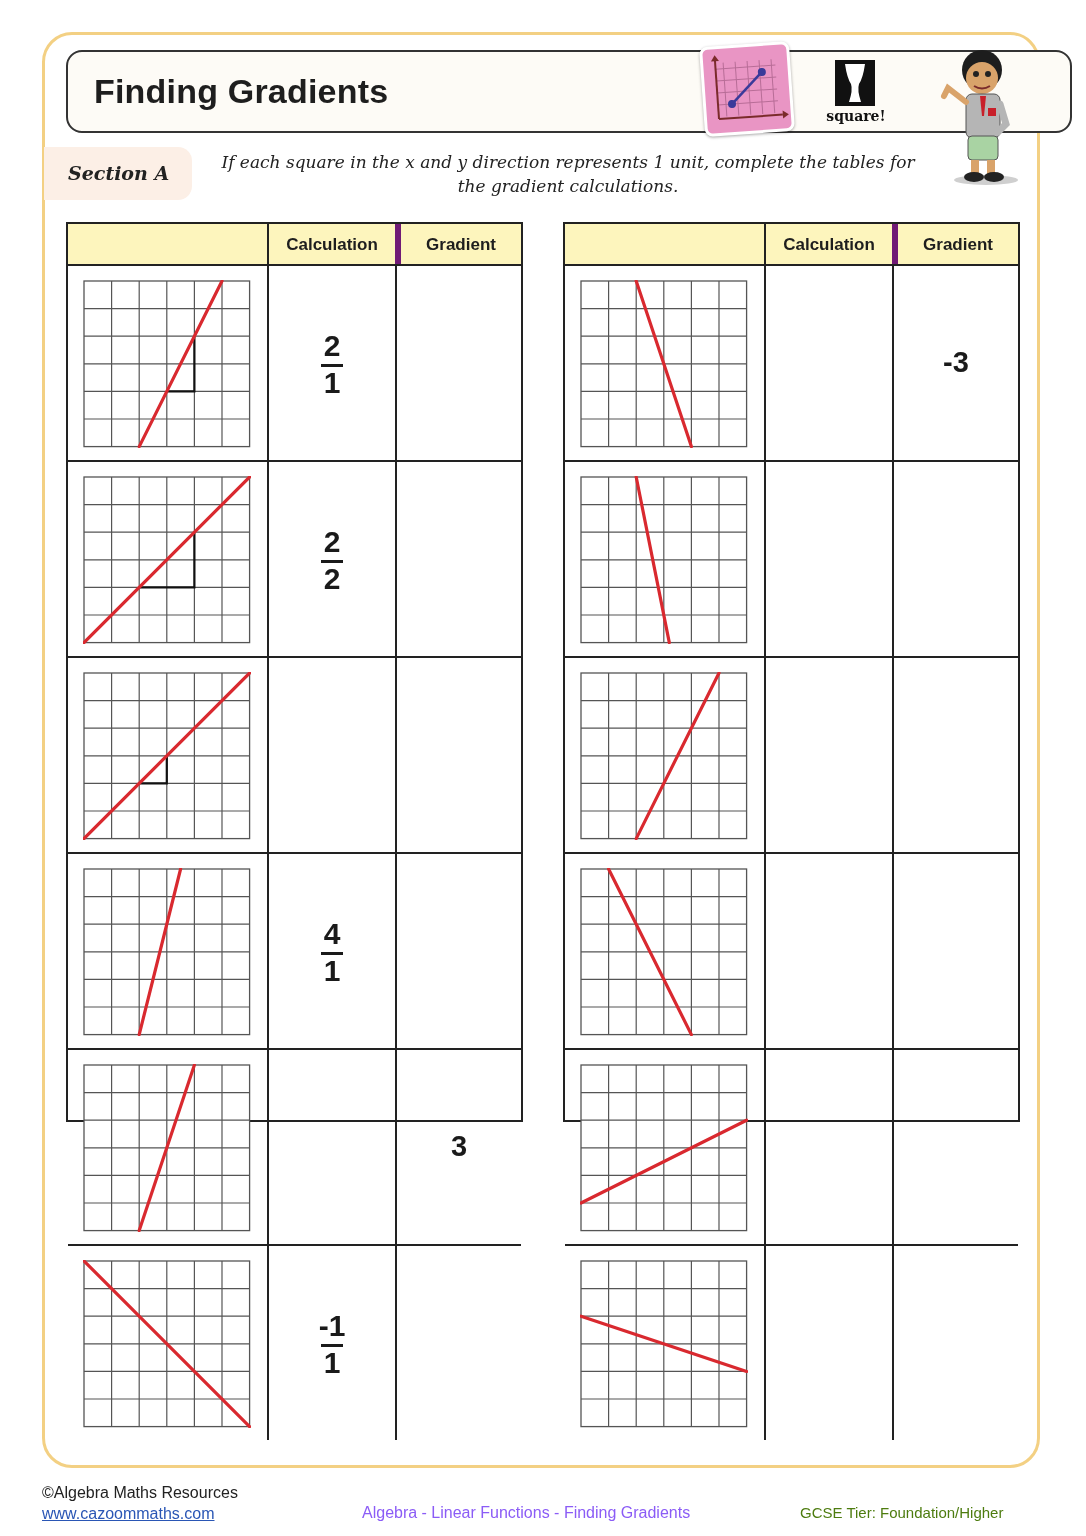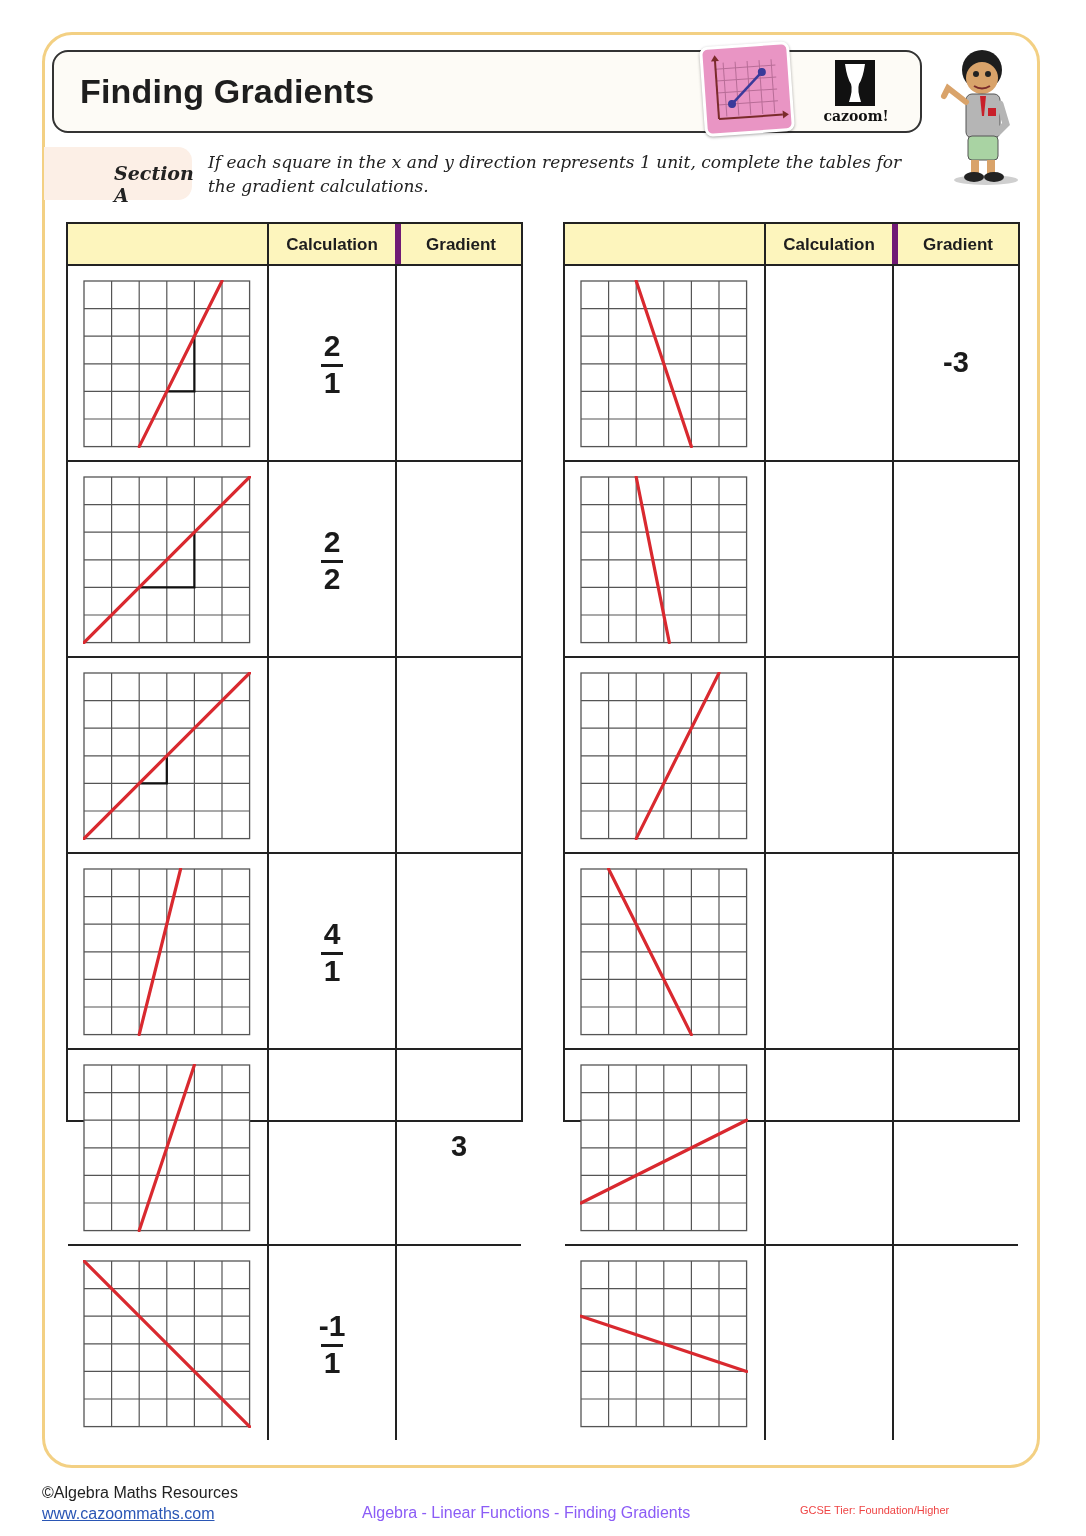--- a/index.html
+++ b/index.html
@@ -1,27 +1,27 @@
 <!DOCTYPE html>
 <html><head>
 <meta charset="utf-8">
 <style>
   html, body { margin: 0; padding: 0; background: #ffffff; }
   body { width: 1086px; height: 1536px; position: relative; overflow: hidden; font-family: "Liberation Sans", sans-serif; color: #1a1a1a; }
   .frame { position: absolute; left: 42px; top: 32px; width: 998px; height: 1436px; border: 3px solid #f3d083; border-radius: 30px; box-sizing: border-box; }
-  .title-box { position: absolute; left: 52px; top: 50px; width: 870px; height: 83px; border: 2.5px solid #333; border-radius: 16px; box-sizing: border-box; background: #fdfbf6; }
+  .title-box { position: absolute; left: 66px; top: 50px; width: 1006px; height: 83px; border: 2.5px solid #333; border-radius: 16px; box-sizing: border-box; background: #fdfbf6; }
   .title { position: absolute; left: 26px; top: 20px; font-size: 34px; font-weight: bold; color: #1e1e1e; letter-spacing: 0.2px; }
   .graph-badge { position: absolute; left: 702px; top: 44px; width: 84px; height: 84px; background: #e995c4; border: 3px solid #ffffff; border-radius: 8px; transform: rotate(-4deg); box-shadow: 0 1px 3px rgba(0,0,0,0.35); }
   .logo { position: absolute; left: 818px; top: 58px; width: 76px; height: 70px; }
   .logo-mark { position: absolute; left: 17px; top: 2px; width: 40px; height: 46px; background: #111; }
   .logo-text { position: absolute; left: 0; top: 50px; width: 76px; text-align: center; font-family: "DejaVu Serif", serif; font-weight: bold; font-size: 14px; color: #111; }
   .mascot { position: absolute; left: 936px; top: 44px; width: 86px; height: 142px; }
   .section-pill { position: absolute; left: 44px; top: 147px; width: 148px; height: 53px; background: #fcefe6; border-radius: 0 14px 14px 0; }
-  .section-label { position: absolute; left: 24px; top: 15px; font-family: "DejaVu Serif", serif; font-style: italic; font-weight: bold; font-size: 19px; color: #222; margin-left: 46px; }
-  .instructions { position: absolute; left: 208px; top: 150px; width: 720px; font-family: "DejaVu Serif", serif; font-style: italic; font-size: 17px; line-height: 24px; color: #222; }
+  .section-label { position: absolute; left: 24px; top: 15px; font-family: "DejaVu Serif", serif; font-style: italic; font-weight: bold; font-size: 19px; color: #222; }
+  .instructions { position: absolute; left: 208px; top: 150px; width: 720px; font-family: "DejaVu Serif", serif; font-style: italic; font-size: 17px; line-height: 24px; color: #222; text-align: center; }
   .tbl { position: absolute; top: 222px; border: 2px solid #222; box-sizing: border-box; width: 457px; height: 900px; }
   .tbl.left { left: 66px; }
   .tbl.right { left: 563px; }
   .thead { position: absolute; left: 0; top: 0; width: 100%; height: 42px; background: #fdf5bd; border-bottom: 2px solid #222; box-sizing: border-box; }
   .th { position: absolute; top: 0; height: 40px; line-height: 42px; text-align: center; font-weight: bold; font-size: 17px; color: #1e1e1e; }
   .th.c0 { left: 0; width: 199px; }
   .th.c1 { left: 199px; width: 128px; border-left: 2px solid #222; box-sizing: border-box; }
   .th.c2 { left: 327px; width: 126px; border-left: 6px solid #701a75; box-sizing: border-box; }
   .row { position: absolute; left: 0; width: 100%; height: 196px; border-bottom: 2px solid #222; box-sizing: border-box; }
   .row.last { border-bottom: none; }
@@ -30,21 +30,21 @@
   .cell.c1 { left: 199px; width: 128px; border-left: 2px solid #222; }
   .cell.c2 { left: 327px; width: 126px; border-left: 2px solid #222; }
   .grid-svg { position: absolute; left: 15px; top: 14px; }
   .frac { position: absolute; left: 0; width: 100%; top: 64px; text-align: center; font-size: 30px; font-weight: bold; color: #1a1a1a; }
   .frac .num, .frac .den { display: block; line-height: 32px; height: 34px; }
   .frac .bar { display: block; margin: 0 auto; width: 22px; height: 3px; background: #1a1a1a; }
   .grad-val { position: absolute; left: 0; width: 100%; top: 80px; text-align: center; font-size: 29px; font-weight: bold; color: #1a1a1a; }
   .footer-left { position: absolute; left: 42px; top: 1482px; font-size: 16px; color: #222; line-height: 21px; }
   .footer-left a { color: #2a56b5; text-decoration: underline; margin-top: 19px; }
   .footer-mid { position: absolute; left: 362px; top: 1504px; font-size: 16px; color: #8b5cf6; }
-  .footer-right { position: absolute; left: 800px; top: 1504px; font-size: 11px; color: #ef4444; }
+  .footer-right { position: absolute; left: 800px; top: 1504px; font-size: 15px; color: #4d7c0f; }
 </style>
 </head>
 <body>
 
 <div class="frame"></div>
 
 <div class="title-box">
   <div class="title">Finding Gradients</div>
 </div>
 
@@ -70,21 +70,21 @@
     <circle cx="58" cy="26" r="4" fill="#3a3a9a"></circle>
   </svg>
 </div>
 
 <div class="logo">
   <div class="logo-mark">
     <svg width="40" height="46" viewBox="0 0 40 46">
       <path d="M10 4 L30 4 Q28 18 24 24 Q22 30 26 42 L14 42 Q18 30 16 24 Q12 18 10 4 Z" fill="#ffffff"></path>
     </svg>
   </div>
-  <div class="logo-text">cazoom!</div>
+  <div class="logo-text">square!</div>
 </div>
 
 <div class="mascot">
   <svg width="86" height="142" viewBox="0 0 86 142">
     <ellipse cx="50" cy="136" rx="32" ry="5" fill="#cfcfcf"></ellipse>
     <ellipse cx="46" cy="26" rx="20" ry="20" fill="#1d1d1d"></ellipse>
     <ellipse cx="46" cy="34" rx="16" ry="16" fill="#d9a36a"></ellipse>
     <circle cx="40" cy="30" r="3" fill="#222"></circle>
     <circle cx="52" cy="30" r="3" fill="#222"></circle>
     <path d="M38 42 Q46 47 54 42" stroke="#7a2b2b" stroke-width="2" fill="none"></path>

